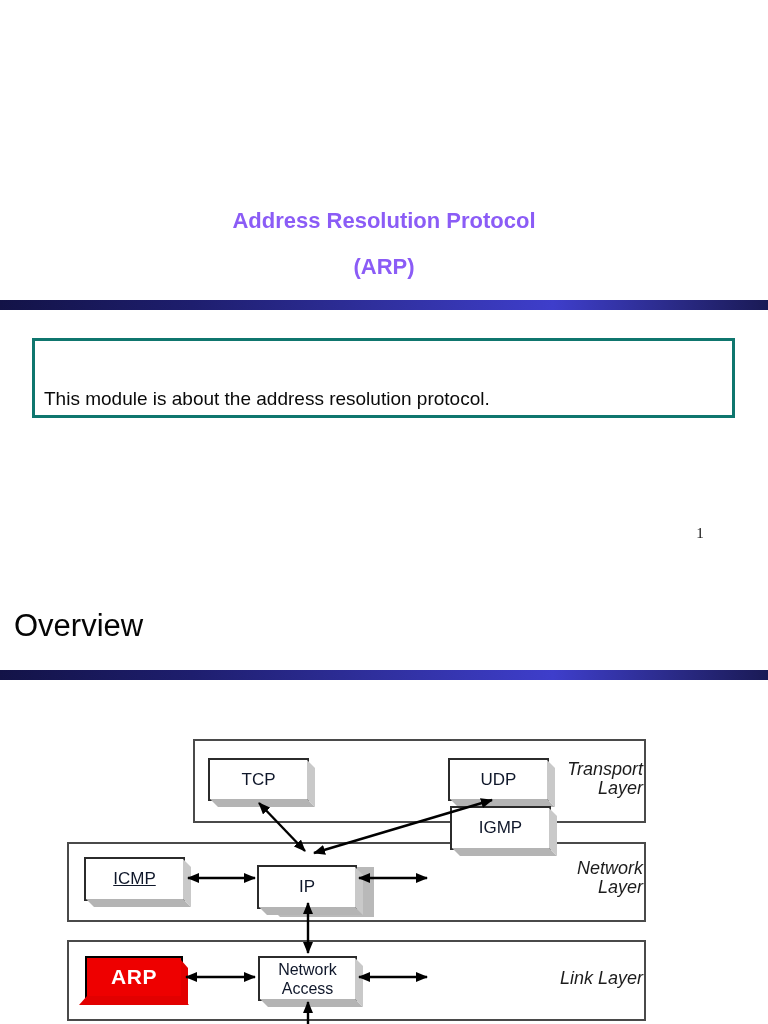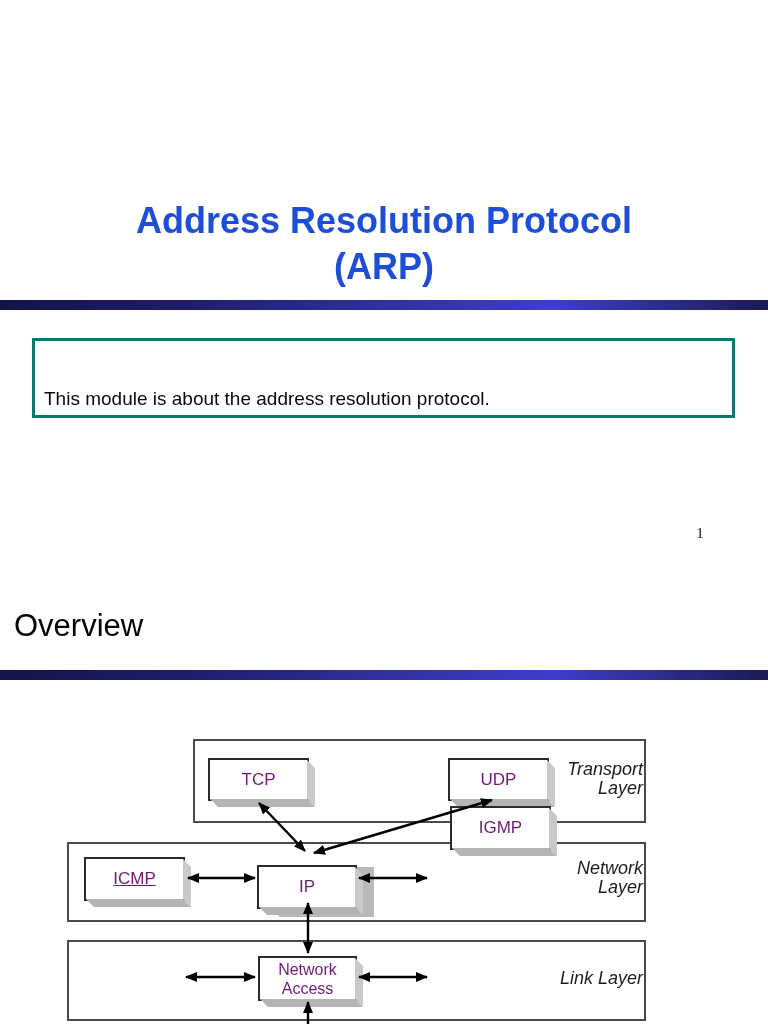--- a/index.html
+++ b/index.html
@@ -3,21 +3,21 @@
 <meta charset="utf-8">
 <style>
   html,body{margin:0;padding:0;background:#ffffff;}
   #page{
     position:relative;width:768px;height:1024px;overflow:hidden;
     background:#ffffff;font-family:"Liberation Sans",sans-serif;color:#000;
   }
   
   .title-block{
     position:absolute;top:198px;left:0;width:768px;text-align:center;
-    font-size:36px;font-weight:bold;line-height:46px;color:#1d4ed8;
+    font-size:22px;font-weight:bold;line-height:46px;color:#8b5cf6;
   }
   .accent-bar{
     position:absolute;left:0;width:768px;height:10px;
     background:linear-gradient(90deg,#131347 0%,#1e1e6e 25%,#30309f 50%,#3e3ecb 72%,#2a2a86 88%,#1a1a55 100%);
   }
   #bar1{top:300px;}
   #bar2{top:670px;}
   .note-box{
     position:absolute;left:32px;top:338px;width:703px;height:80px;
     border:3px solid #0f766e;background:#fff;box-sizing:border-box;
@@ -44,21 +44,21 @@
     position:absolute;width:133px;text-align:right;font-size:18px;line-height:19px;
     color:#1c1c1c;z-index:2;font-style:italic;
   }
   #transport-label{left:510px;top:760px;}
   #network-label{left:510px;top:859px;}
   #link-label{left:510px;top:969px;}
   
   .node{
     position:absolute;box-sizing:border-box;background:#fff;border:2px solid #2b2b2b;
     display:flex;align-items:center;justify-content:center;text-align:center;
-    font-size:17px;color:#701a75;z-index:2;
+    font-size:17px;color:#0f172a;z-index:2;
   }
   .node::before{ 
     content:"";position:absolute;left:0;top:100%;width:calc(100% + 8px);height:8px;
     background:#b4b4b4;
     clip-path:polygon(0 0,calc(100% - 8px) 0,100% 100%,8px 100%);
   }
   .node::after{ 
     content:"";position:absolute;left:100%;top:0;width:8px;height:calc(100% + 8px);
     background:#c9c9c9;
     clip-path:polygon(0 0,100% 8px,100% 100%,0 calc(100% - 8px));
@@ -127,20 +127,21 @@
     <div>Link Layer</div>
   </div>
 
   <div id="ip-shadow"></div>
 
   <div id="node-tcp" class="node">TCP</div>
   <div id="node-udp" class="node">UDP</div>
   <div id="node-icmp" class="node">ICMP</div>
   <div id="node-ip" class="node">IP</div>
   <div id="node-igmp" class="node">IGMP</div>
+  <div id="node-arp" class="node red">ARP</div>
   <div id="node-na" class="node">
     <div>
       <div>Network</div>
       <div>Access</div>
     </div>
   </div>
 
   <svg id="arrow-layer" width="768" height="1024" viewBox="0 0 768 1024">
     <defs>
       <marker id="arr" viewBox="0 0 12 10" refX="11" refY="5" markerWidth="12" markerHeight="10" markerUnits="userSpaceOnUse" orient="auto-start-reverse">

